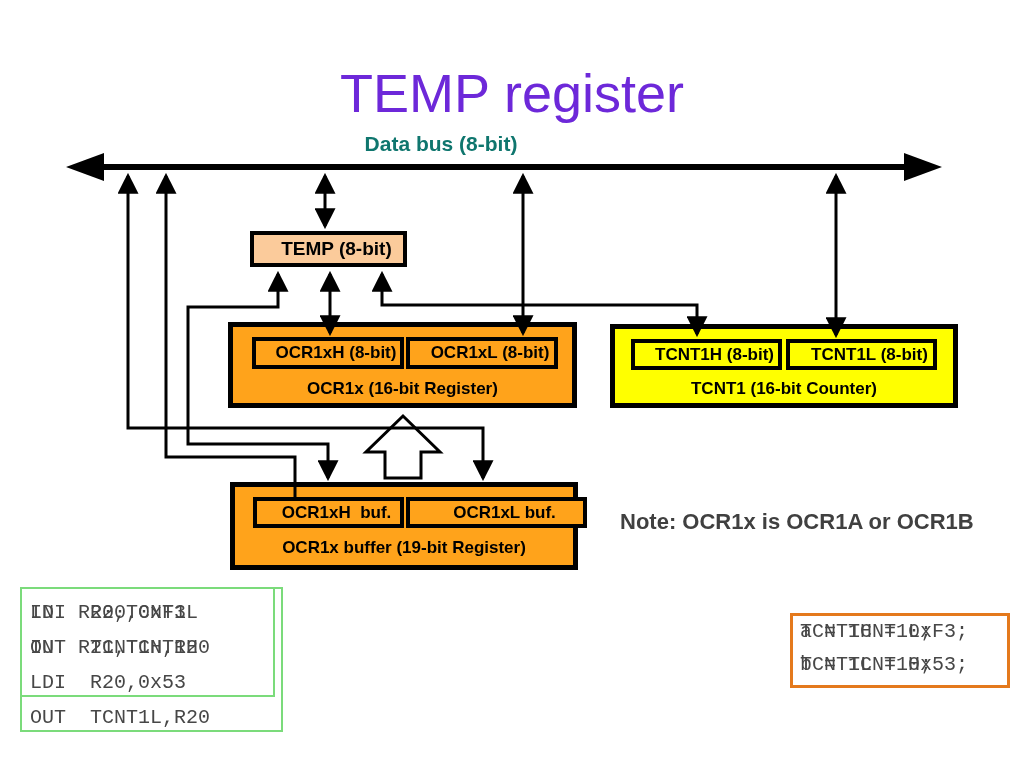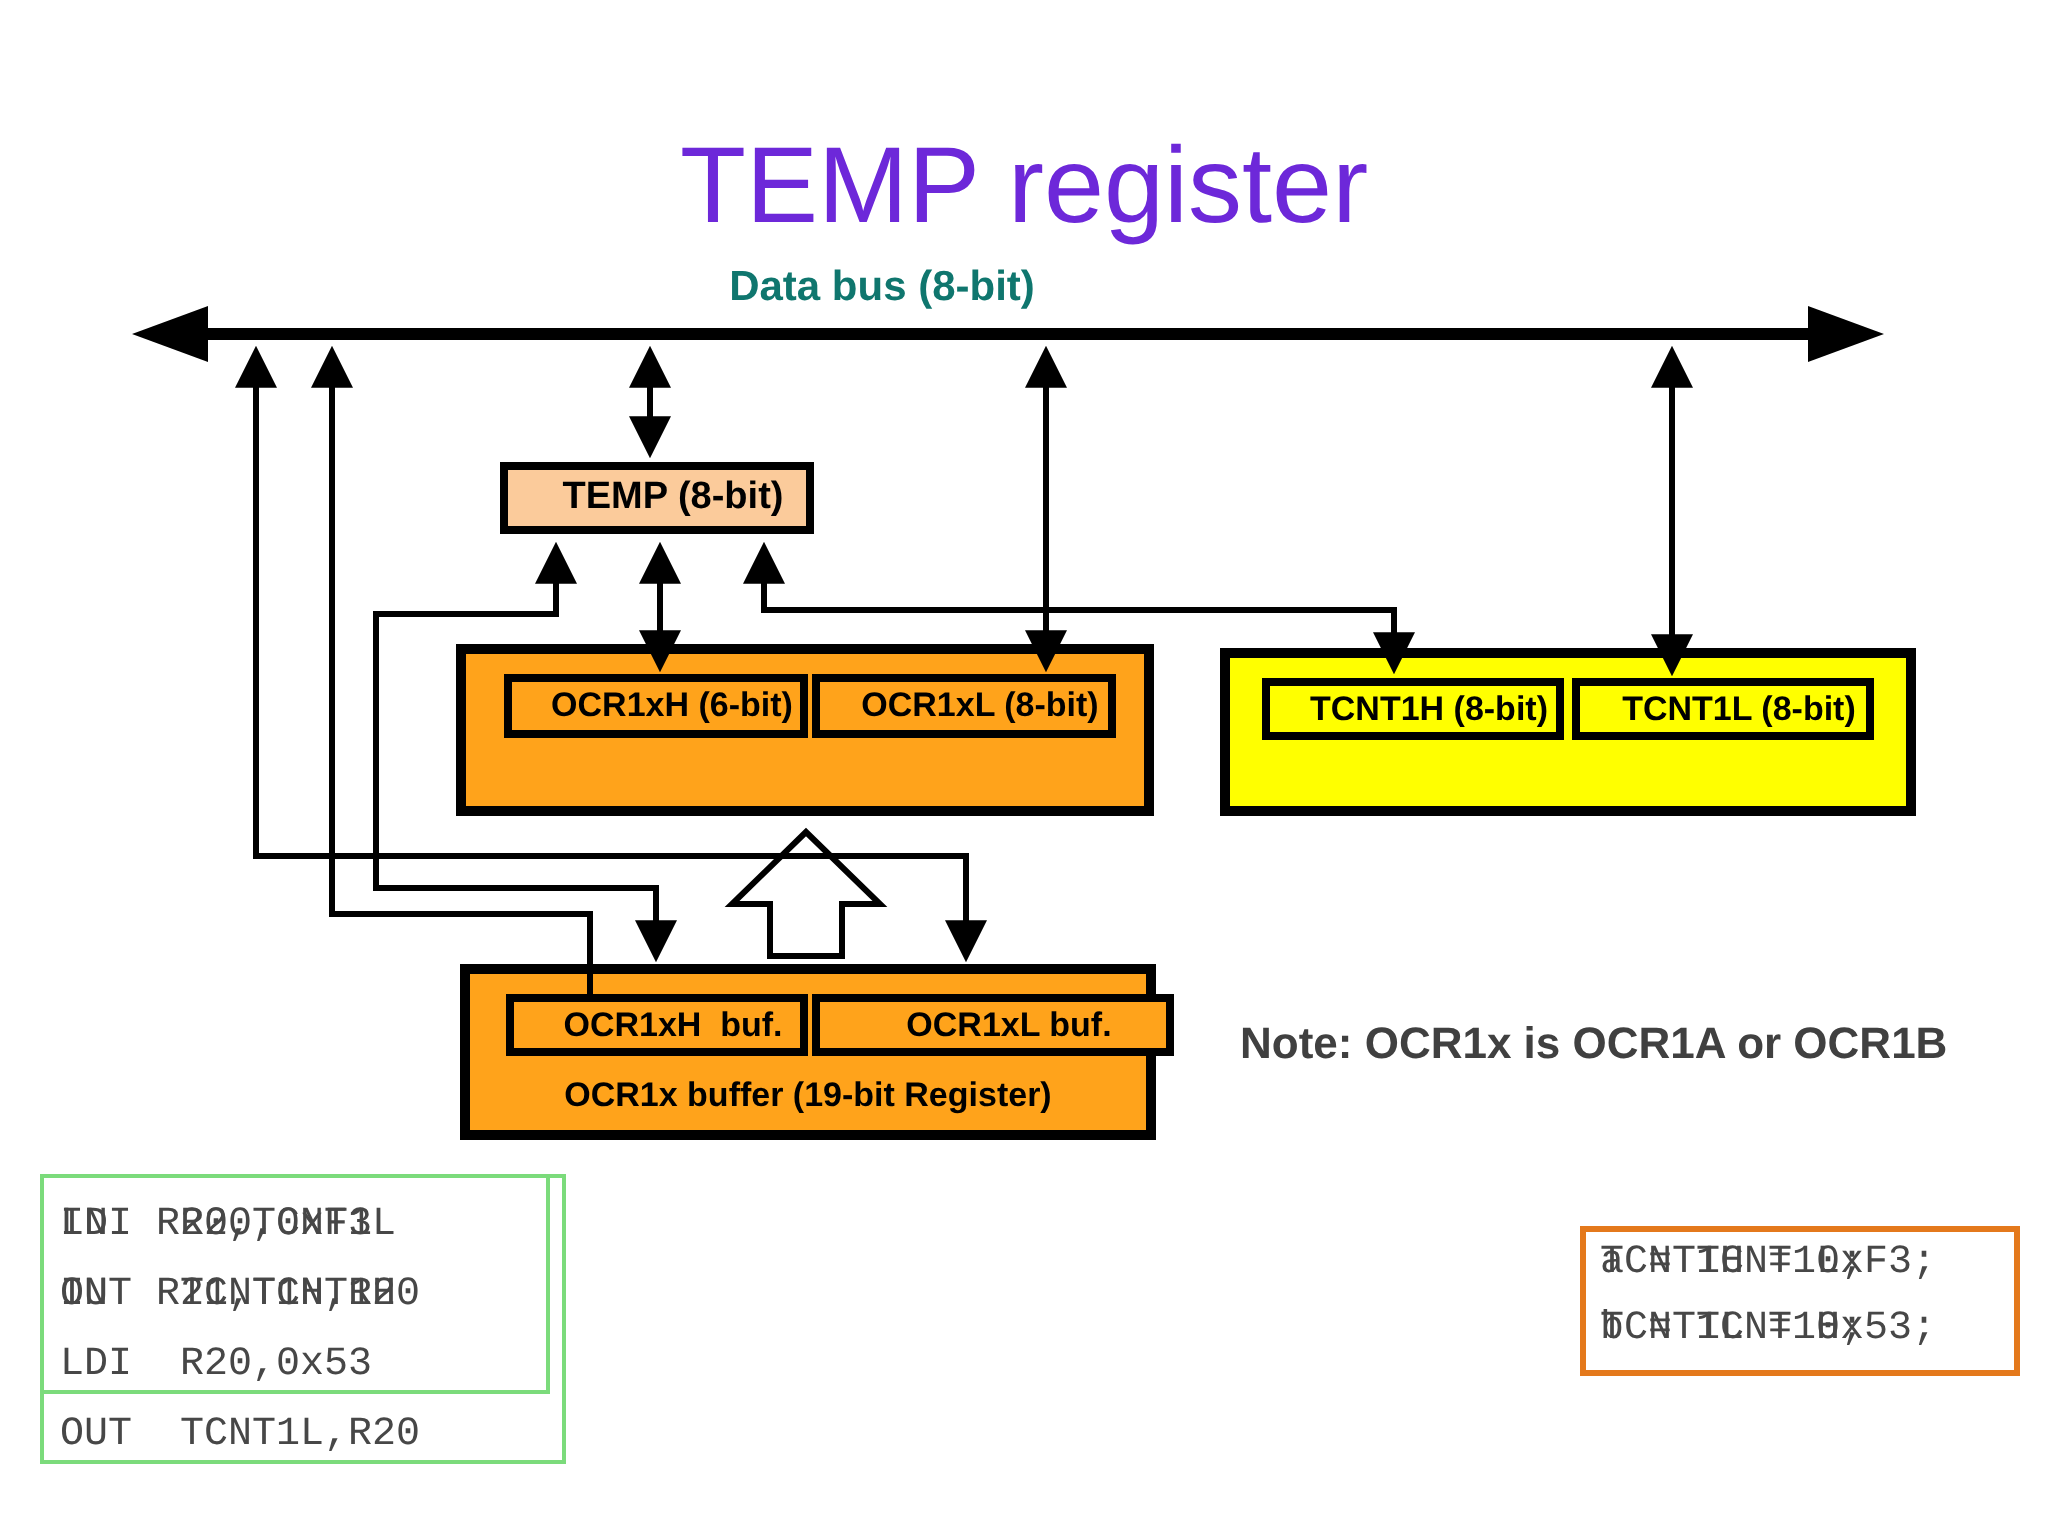--- a/index.html
+++ b/index.html
@@ -52,33 +52,35 @@
 
   <div id="title" class="abs">TEMP register</div>
   <div id="busLabel" class="abs">Data bus (8-bit)</div>
 
   <div id="tempBox" class="ibox">
     <span class="box-label">TEMP (8-bit)</span>
   </div>
 
   <div id="ocrOuter" class="dbox"></div>
   <div id="ocrH" class="ibox">
-    <span class="box-label">OCR1xH (6-bit)</span>
+    <span class="box-label">OCR1xH (8-bit)</span>
   </div>
   <div id="ocrL" class="ibox">
     <span class="box-label">OCR1xL (8-bit)</span>
   </div>
+  <div id="ocrCaption" class="caption">OCR1x (16-bit Register)</div>
 
   <div id="tcntOuter" class="dbox"></div>
   <div id="tcntH" class="ibox">
     <span class="box-label">TCNT1H (8-bit)</span>
   </div>
   <div id="tcntL" class="ibox">
     <span class="box-label">TCNT1L (8-bit)</span>
   </div>
+  <div id="tcntCaption" class="caption">TCNT1 (16-bit Counter)</div>
 
   <div id="bufOuter" class="dbox"></div>
   <div id="bufH" class="ibox">
     <span class="box-label">OCR1xH  buf.</span>
   </div>
   <div id="bufL" class="ibox">
     <span class="box-label">OCR1xL buf.</span>
   </div>
   <div id="bufCaption" class="caption">OCR1x buffer (19-bit Register)</div>
 

